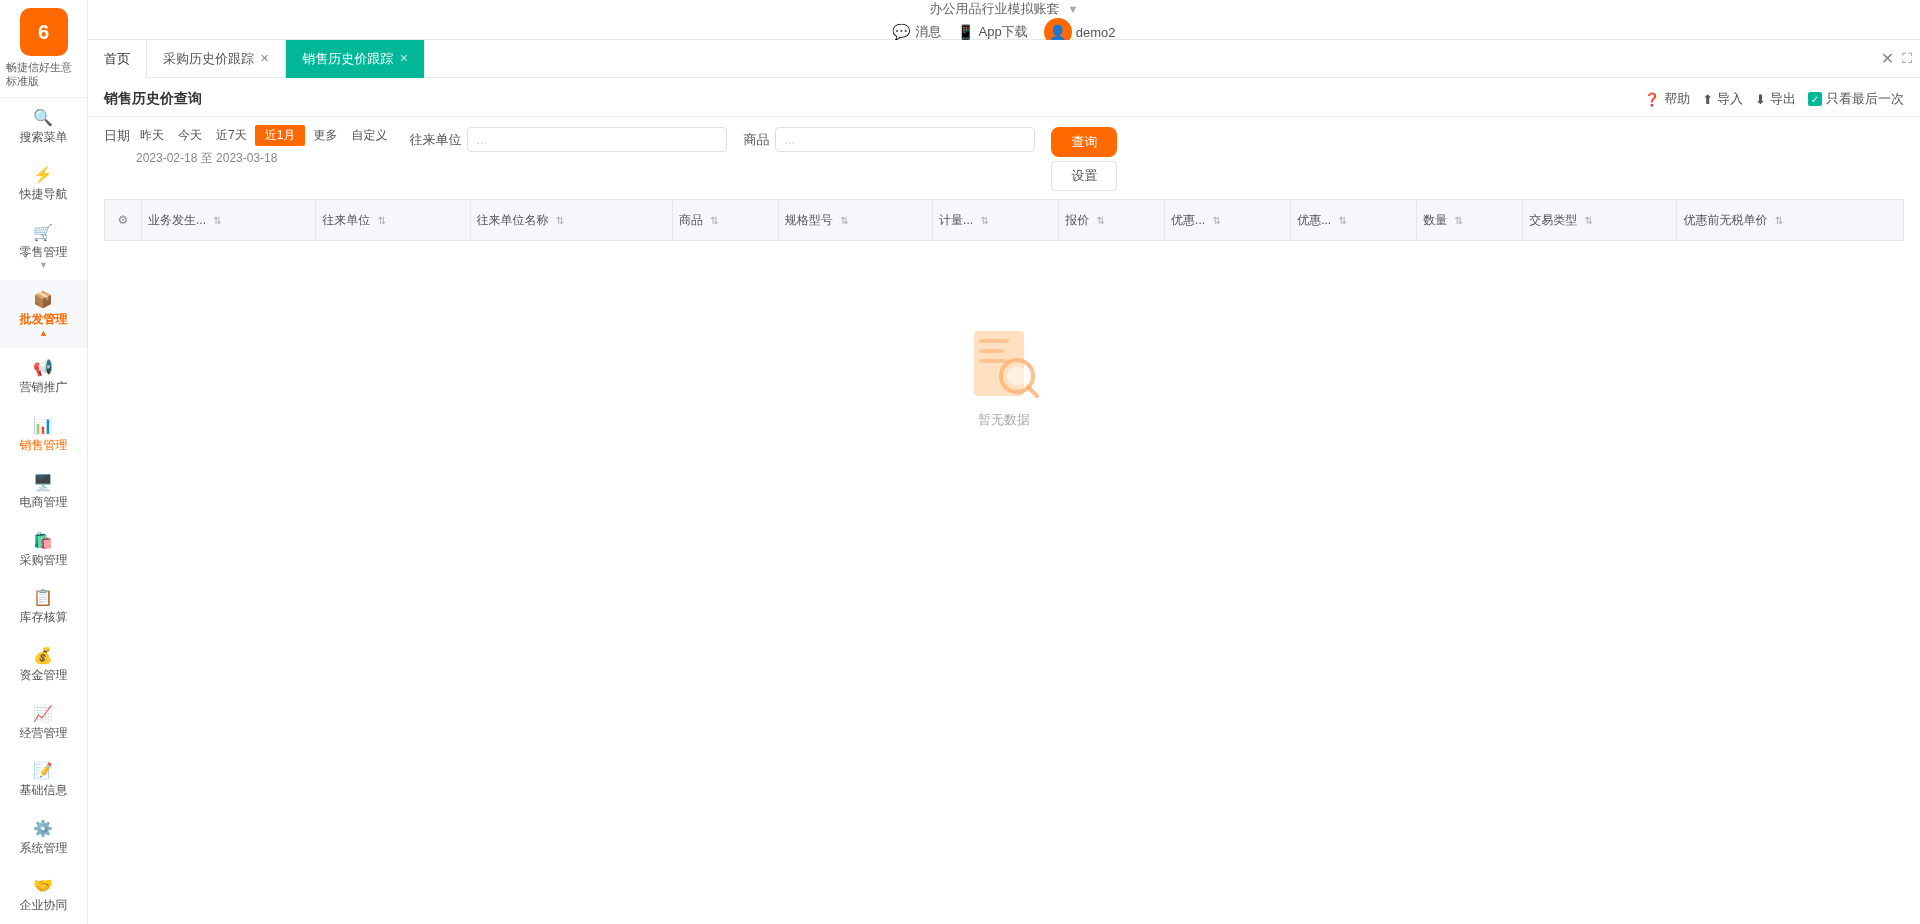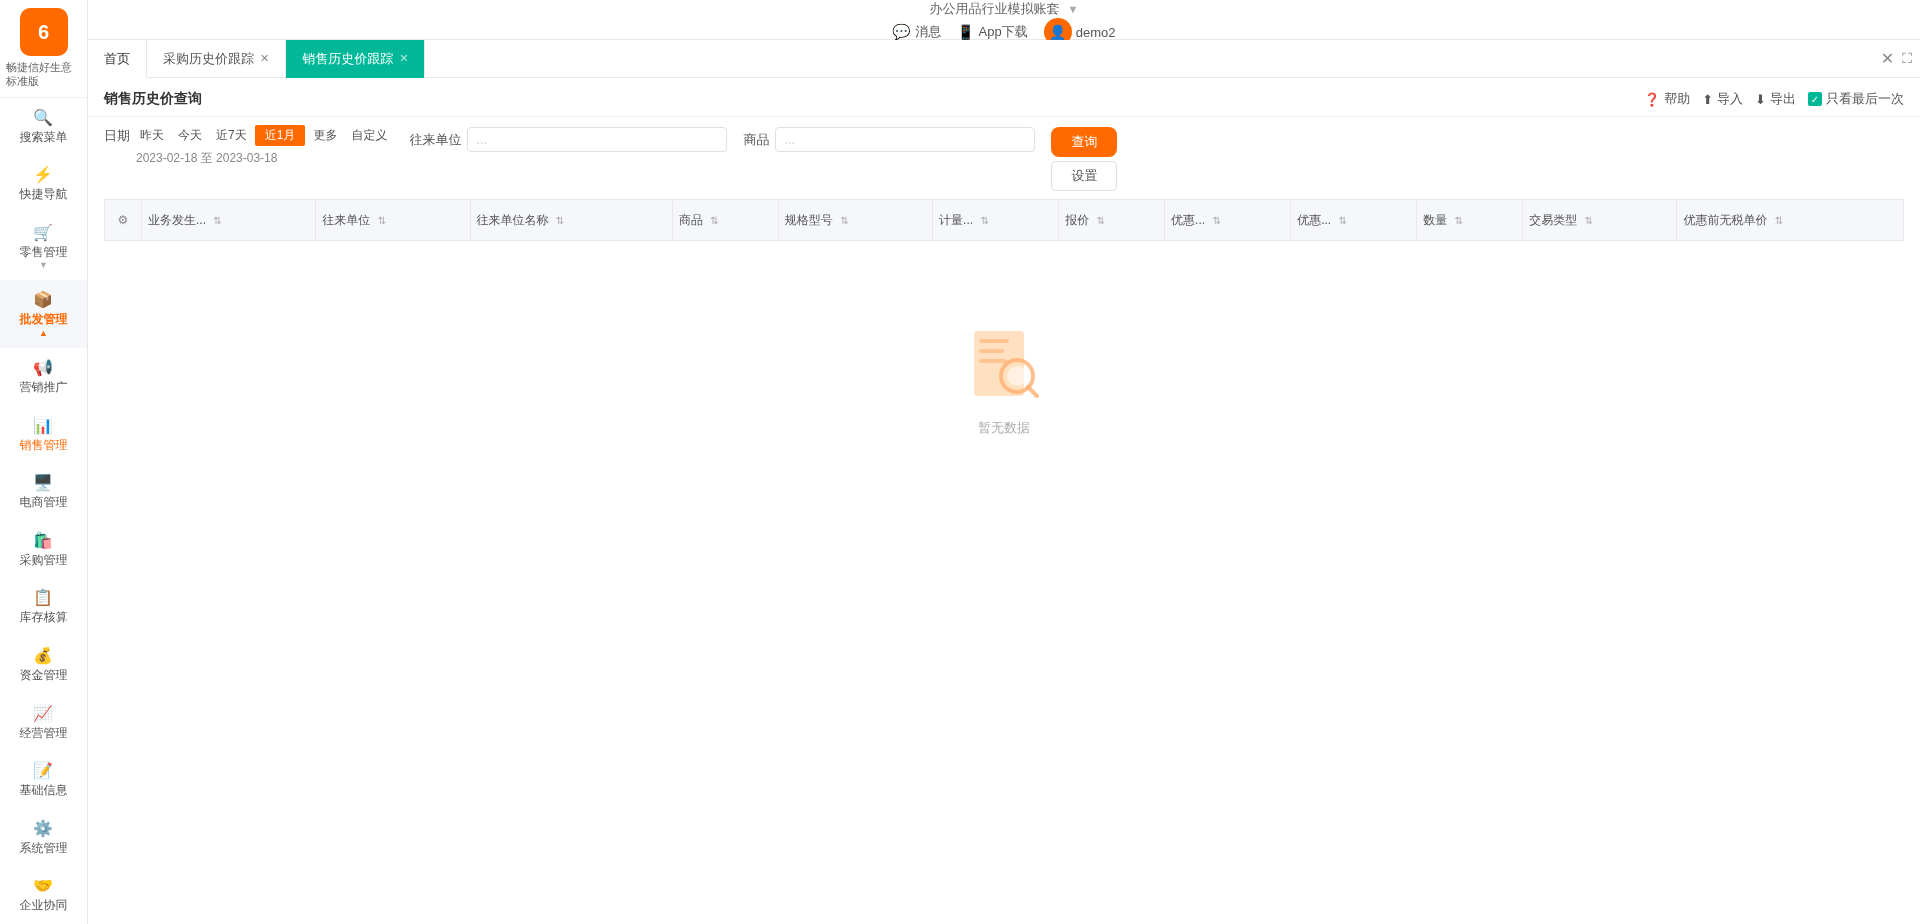--- a/index.html
+++ b/index.html
@@ -61,21 +61,21 @@
     
     .table-container { padding: 0 16px 16px 16px; }
     .data-table { width: 100%; border-collapse: collapse; font-size: 13px; }
     .data-table th { background: #f5f7fa; color: #555; font-weight: normal; padding: 8px 6px; border: 1px solid #e8e8e8; text-align: left; white-space: nowrap; font-size: 12px; cursor: pointer; }
     .data-table th .sort-icon { margin-left: 4px; color: #aaa; font-size: 10px; }
     .table-settings-col { width: 36px; }
     .gear-btn { width: 24px; height: 24px; display: flex; align-items: center; justify-content: center; cursor: pointer; color: #888; }
 
     
     .empty-state { display: flex; flex-direction: column; align-items: center; justify-content: center; padding: 80px 0 40px 0; }
-    .empty-text { font-size: 13px; color: #aaa; margin-top: 8px; }
+    .empty-text { font-size: 13px; color: #aaa; margin-top: 0; }
 
     
     ::-webkit-scrollbar { width: 6px; height: 6px; }
     ::-webkit-scrollbar-track { background: #f0f0f0; }
     ::-webkit-scrollbar-thumb { background: #ccc; border-radius: 3px; }
   </style>
 </head>
 <body>
 
 <div class="sidebar">

